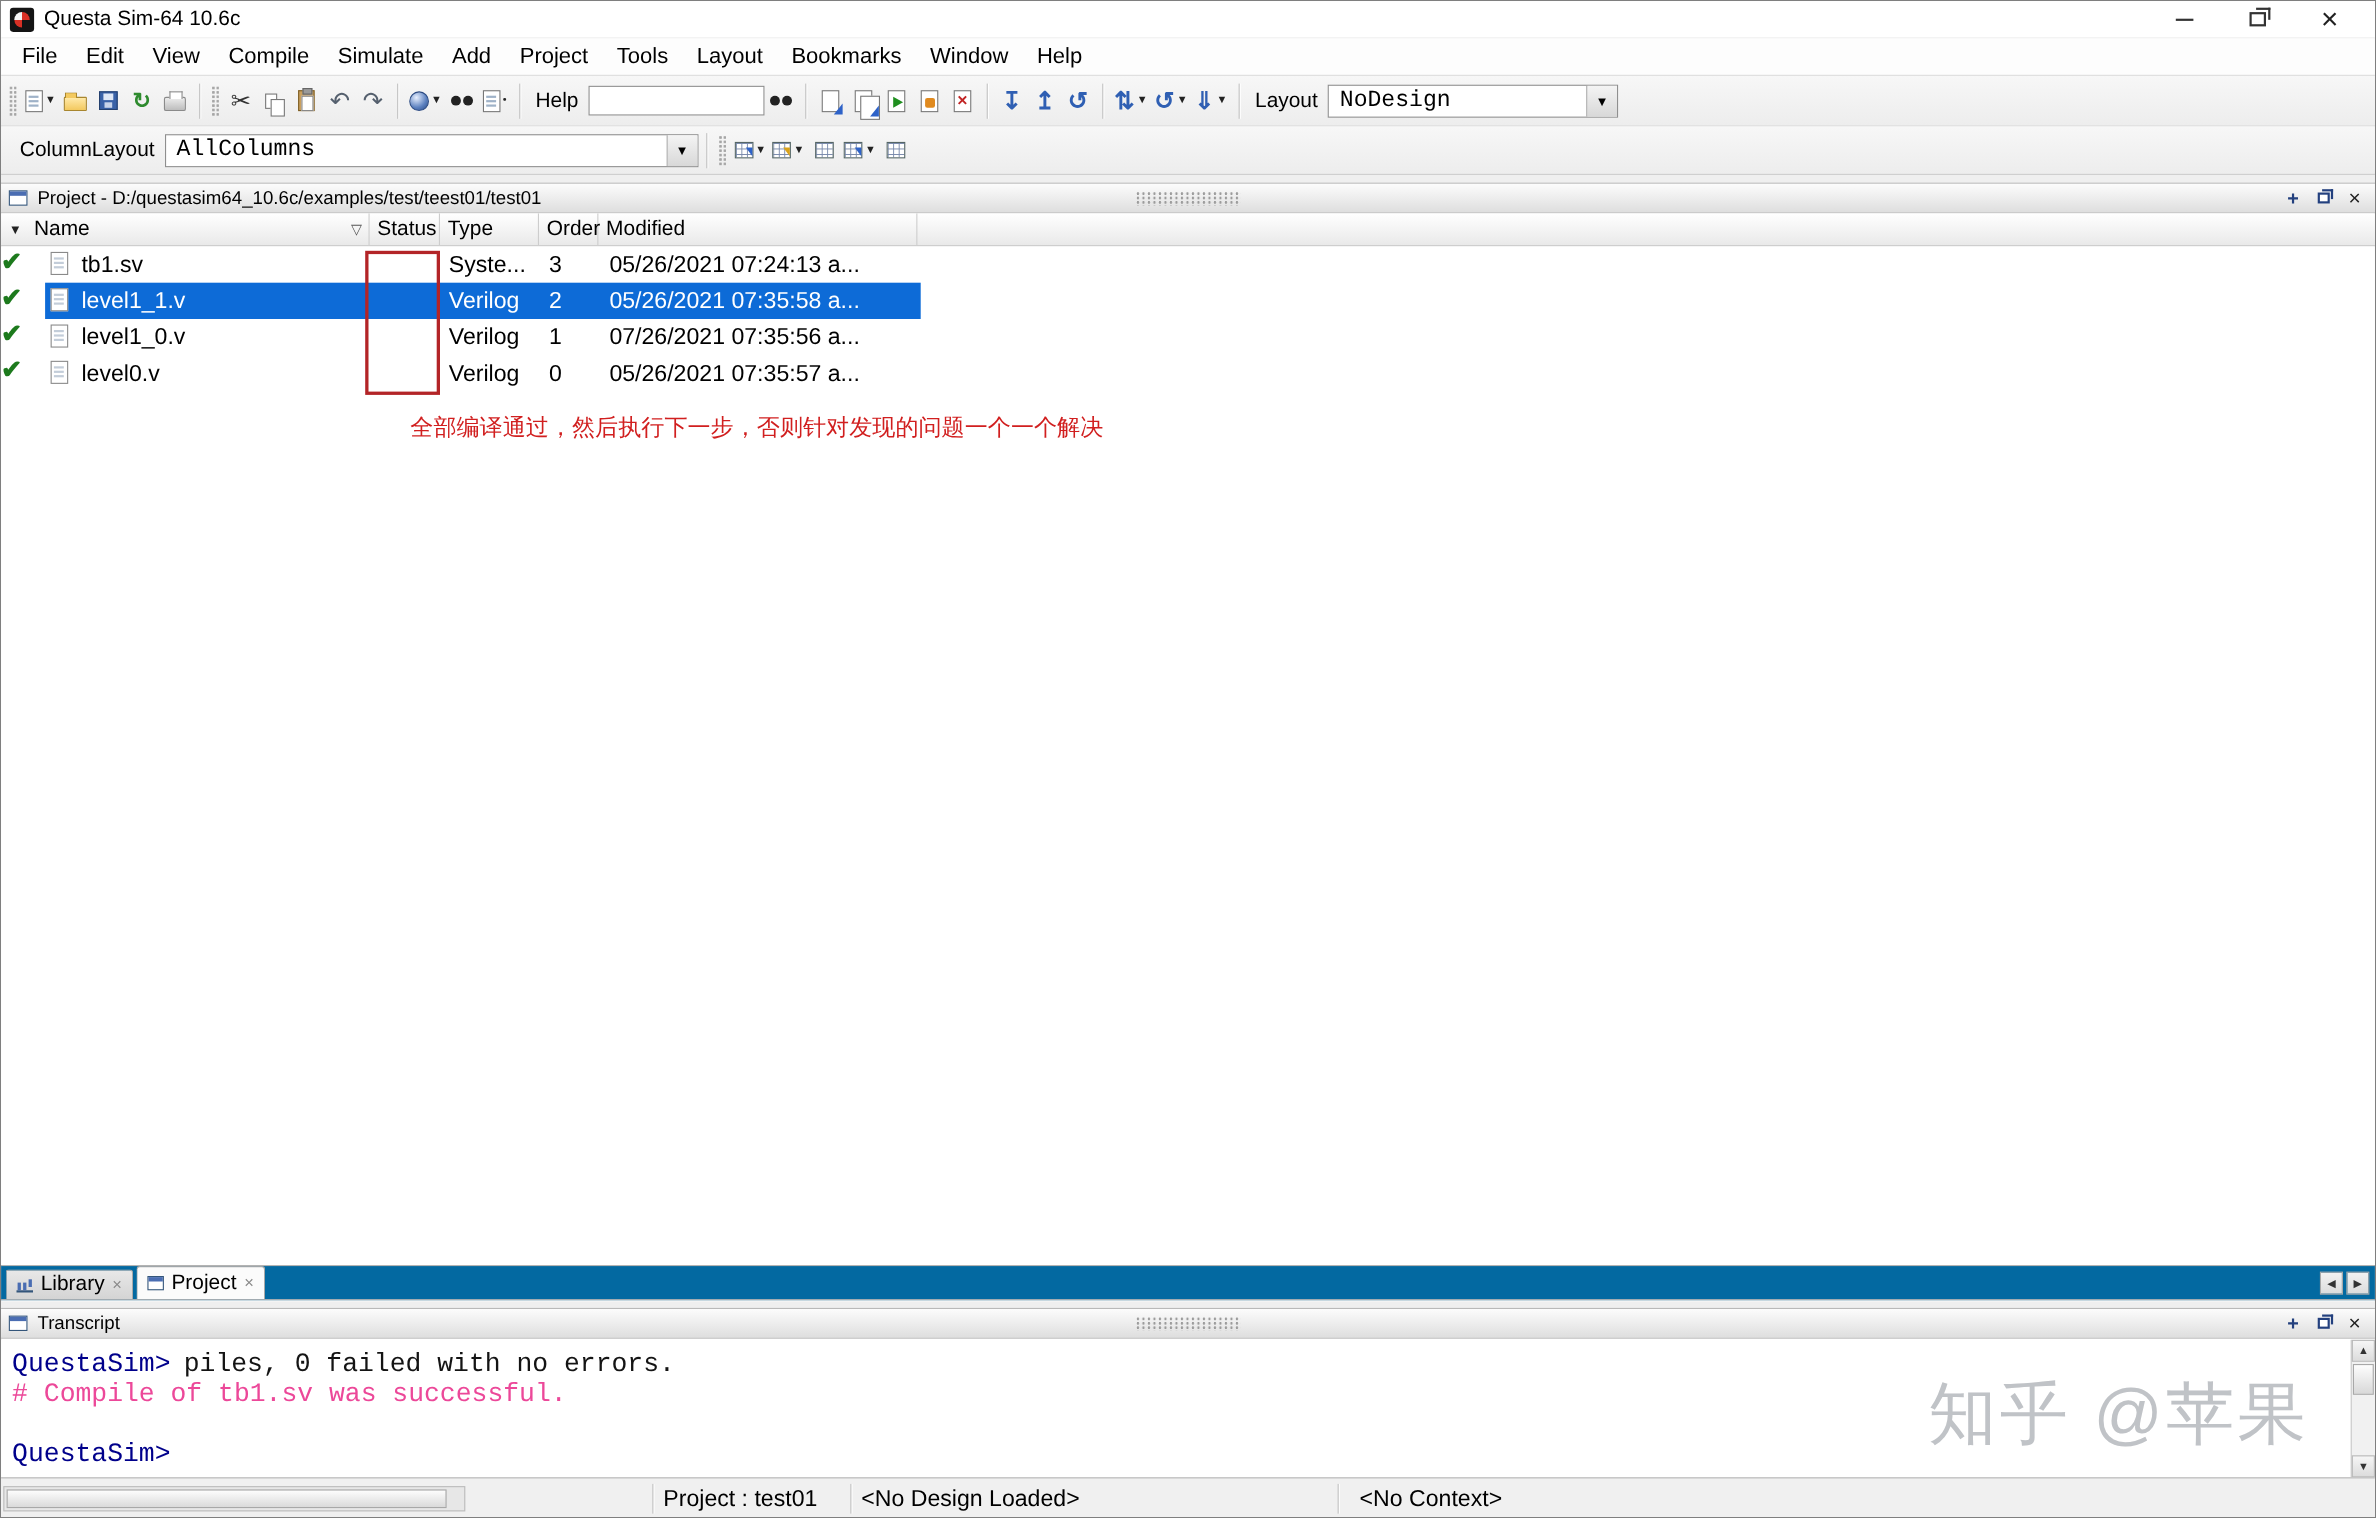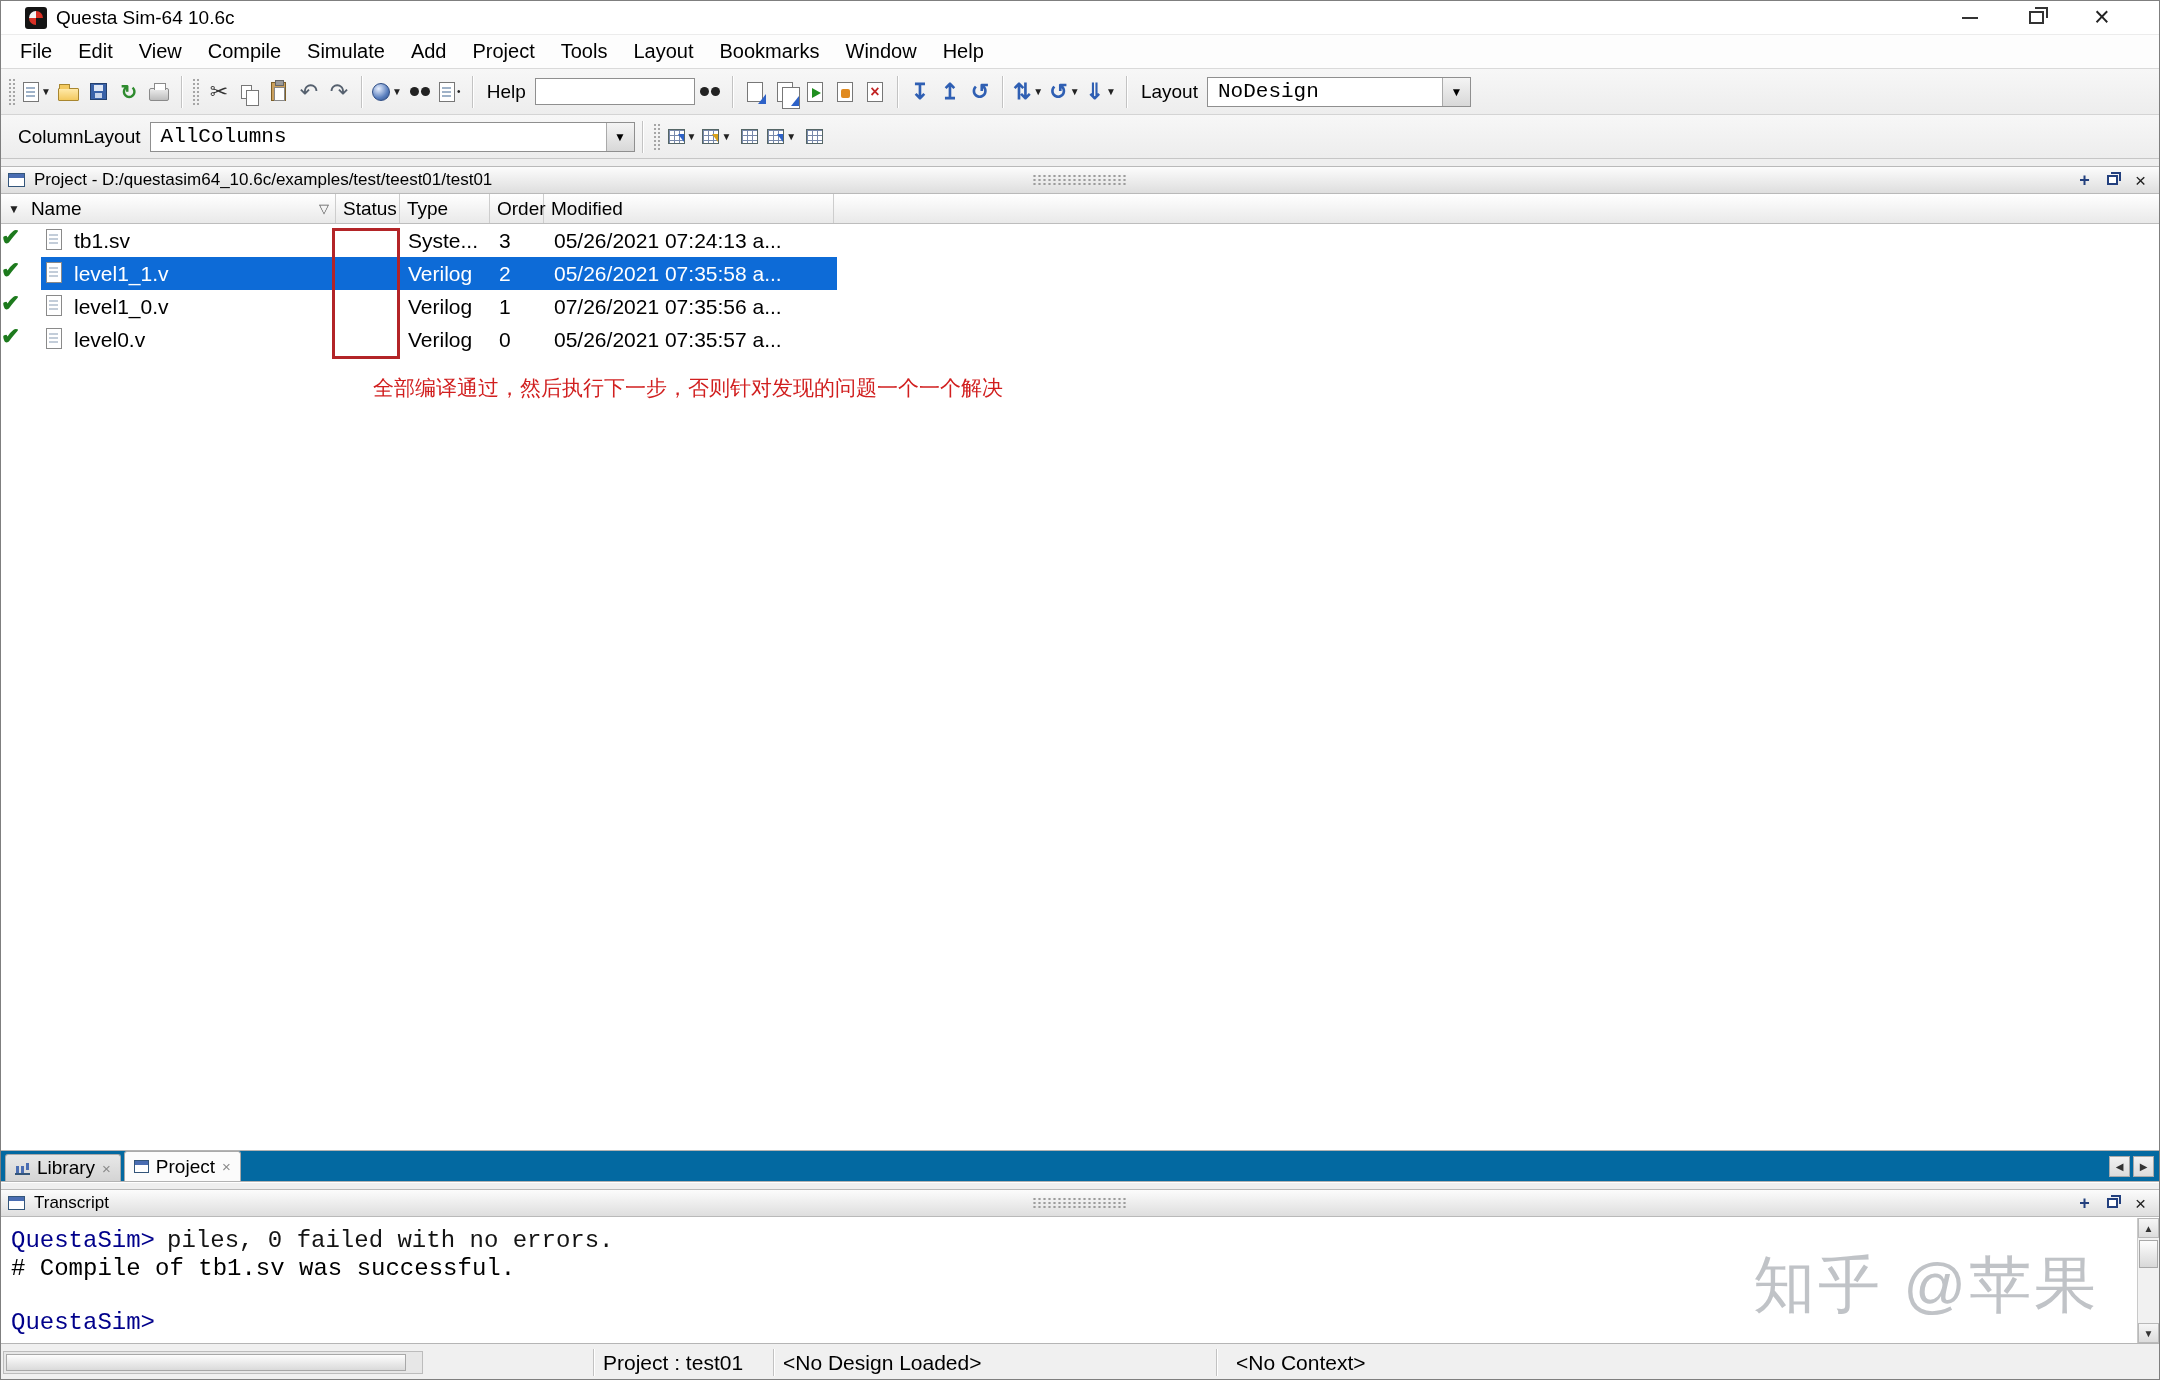--- a/index.html
+++ b/index.html
@@ -5,21 +5,21 @@
   * { box-sizing: border-box; margin: 0; padding: 0; }
   body { margin: 0; background: #888; }
   .screen {
     position: relative; width: 2160px; height: 1380px; background: #fff;
     font-family: "Liberation Sans", sans-serif; color: #000; overflow: hidden;
     border: 1px solid #7f7f7f;
   }
 
   
   .titlebar { position:absolute; left:0; top:0; width:100%; height:34px; background:#fff;
-    display:flex; align-items:center; padding:0 24px; border-bottom:1px solid #ececec; }
+    display:flex; align-items:center; padding:0 8px; border-bottom:1px solid #ececec; }
   .app-icon { width:22px; height:22px; background:#141414; border-radius:3px; position:relative; margin-right:9px; }
   .app-icon::after { content:""; position:absolute; left:4px; top:4px; width:14px; height:14px; border-radius:50%;
     background:conic-gradient(#d93025 0 25%, #141414 25% 50%, #d93025 50% 75%, #f4f4f4 75%); }
   .wtitle { font-size:19px; }
   .wctrl { margin-left:auto; display:flex; }
   .wbtn { width:66px; height:33px; display:flex; align-items:center; justify-content:center; }
   .min-bar { width:16px; height:2px; background:#333; }
   .restore { width:15px; height:13px; border:2px solid #333; position:relative; background:#fff; }
   .restore::before { content:""; position:absolute; right:-6px; top:-6px; width:11px; height:9px;
     border:2px solid #333; border-left:none; border-bottom:none; }
@@ -161,21 +161,21 @@
     box-shadow:5px 0 0 #4a6db2, 10px -3px 0 #4a6db2; }
   .tab-arrows { margin-left:auto; display:flex; gap:3px; margin-right:5px; margin-bottom:4px; }
   .tarrow { width:21px; height:21px; border:1px solid #a9a9a9; background:linear-gradient(#f2f2f2,#dcdcdc);
     display:flex; align-items:center; justify-content:center; font-size:10px; color:#333; }
 
   
   #tr-body { position:absolute; top:1217px; left:0; width:100%; height:125px; background:#fff;
     font-family:"Liberation Mono", monospace; font-size:24px; }
   .tline { position:absolute; left:10px; white-space:pre; line-height:26px; }
   .navy { color:#00008b; }
-  .green { color:#000000; }
+  .green { color:#ec4899; }
   .blk { color:#141414; }
   #vscroll { position:absolute; right:0; top:1217px; width:22px; height:125px;
     border-left:1px solid #c9c9c9; background:#f1f1f1; }
   .varrow { position:absolute; left:0; width:100%; height:20px; display:flex; align-items:center;
     justify-content:center; font-size:10px; color:#333;
     background:linear-gradient(#f6f6f6,#dcdcdc); border:1px solid #b9b9b9; }
   .varrow.top { top:0; } .varrow.bot { bottom:0; }
   .vthumb { position:absolute; left:1px; top:22px; width:19px; height:28px;
     background:linear-gradient(#fdfdfd,#d8d8d8); border:1px solid #a8a8a8; }
 

